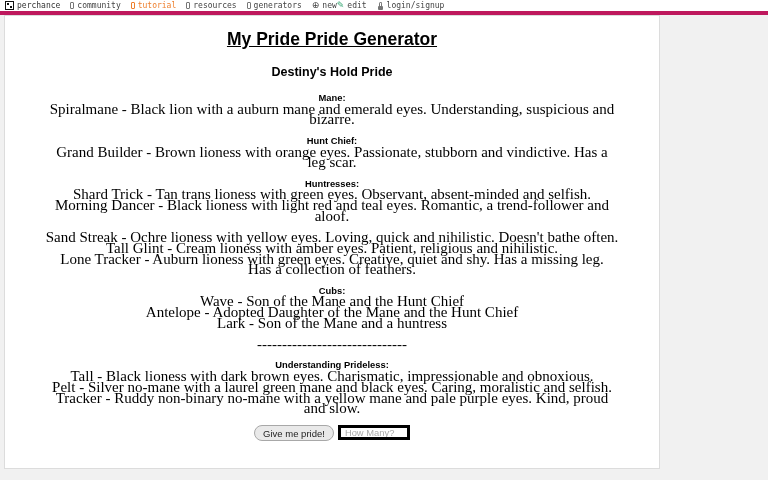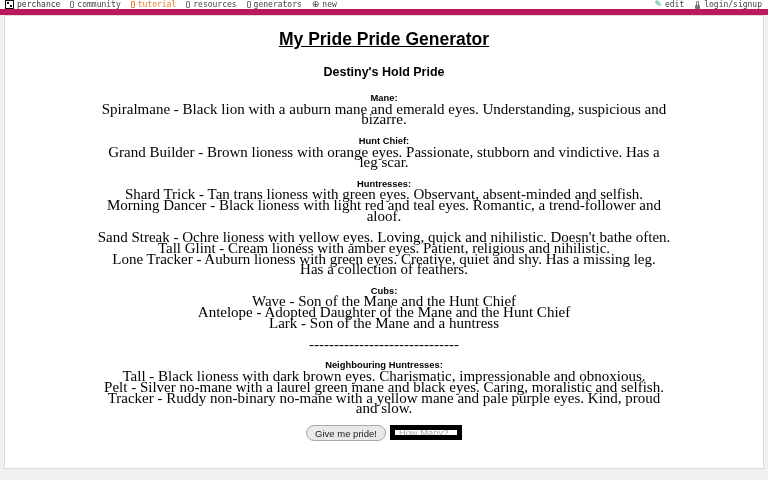--- a/index.html
+++ b/index.html
@@ -7,24 +7,23 @@
   body {
     background: #f1f1f1;
     font-family: "Liberation Sans", sans-serif;
     color: #000;
   }
 
   
   .topbar {
     height: 15px;
     background: #ffffff;
-    border-bottom: 6px solid #be185d;
+    border-bottom: 4px solid #be185d;
     display: flex;
     align-items: center;
-    justify-content: space-between;
     padding: 0 6px 0 5px;
     font-family: "DejaVu Sans Mono", monospace;
     font-size: 8px;
     color: #444;
   }
   .tb-group { display: flex; align-items: center; gap: 10px; }
   .tb-item { display: flex; align-items: center; gap: 3px; cursor: pointer; text-decoration: none; color: #444; }
   .tb-item.highlight { color: var(--orange, #ee7f2d); }
   .brand { display: flex; align-items: center; gap: 3px; cursor: pointer; color: #333; }
   .dice { width: 9px; height: 9px; display: block; }
@@ -37,21 +36,21 @@
   .tb-item.highlight .nav-ico { border-color: var(--orange, #ee7f2d); }
   .plus-ico { font-family: "DejaVu Sans", sans-serif; font-size: 9px; line-height: 9px; color: #444; }
   .pencil-ico { font-family: "DejaVu Sans", sans-serif; font-size: 9px; line-height: 9px; color: var(--green, #2fa36e); }
   .lock-ico { display: inline-block; position: relative; width: 7px; height: 9px; }
   .lock-ico .lock-body { position: absolute; left: 1px; bottom: 0; width: 5px; height: 4px; background: #777; border-radius: 1px; }
   .lock-ico .lock-shackle { position: absolute; left: 2px; top: 1px; width: 3px; height: 4px; border: 1px solid #777; border-bottom: none; border-radius: 2px 2px 0 0; }
 
   
   .panel {
     margin: 0 4px;
-    width: 760px;
+    width: 656px;
     height: 454px;
     background: #ffffff;
     border: 1px solid #dcdcdc;
     text-align: center;
     overflow: hidden;
   }
   .page-title {
     margin-top: 13px;
     font-size: 17.5px;
     font-weight: bold;
@@ -78,21 +77,21 @@
     border-radius: 8px;
     padding: 2px 8px;
     height: 16px;
     cursor: pointer;
   }
   .count-input {
     font-family: "Liberation Sans", sans-serif;
     font-size: 9.4px;
     width: 72px;
     height: 15px;
-    border: 5px solid #000000;
+    border: 3px solid #000000;
     padding: 1px 4px;
     color: #333;
   }
   .count-input::placeholder { color: #a9a9a9; }
 </style>
 </head>
 <body>
 
 <div class="topbar">
   <div class="tb-group">
@@ -174,21 +173,21 @@
       <div class="section">
         <div class="sec-header">Cubs:</div>
         <div class="line">Wave - Son of the Mane and the Hunt Chief</div>
         <div class="line">Antelope - Adopted Daughter of the Mane and the Hunt Chief</div>
         <div class="line">Lark - Son of the Mane and a huntress</div>
       </div>
       <div class="section">
         <div class="line">------------------------------</div>
       </div>
       <div class="section">
-        <div class="sec-header">Neighbouring Huntresses:</div>
+        <div class="sec-header">Understanding Prideless:</div>
         <div class="line">Tall - Black lioness with dark brown eyes. Charismatic, impressionable and obnoxious.</div>
         <div class="line">Pelt - Silver no-mane with a laurel green mane and black eyes. Caring, moralistic and selfish.</div>
         <div class="line">Tracker - Ruddy non-binary no-mane with a yellow mane and pale purple eyes. Kind, proud</div>
         <div class="line">and slow.</div>
       </div>
     </div>
 
   <div class="controls">
     <button class="gen-btn">Give me pride!</button>
     <input class="count-input" type="text" placeholder="How Many?" style="">

